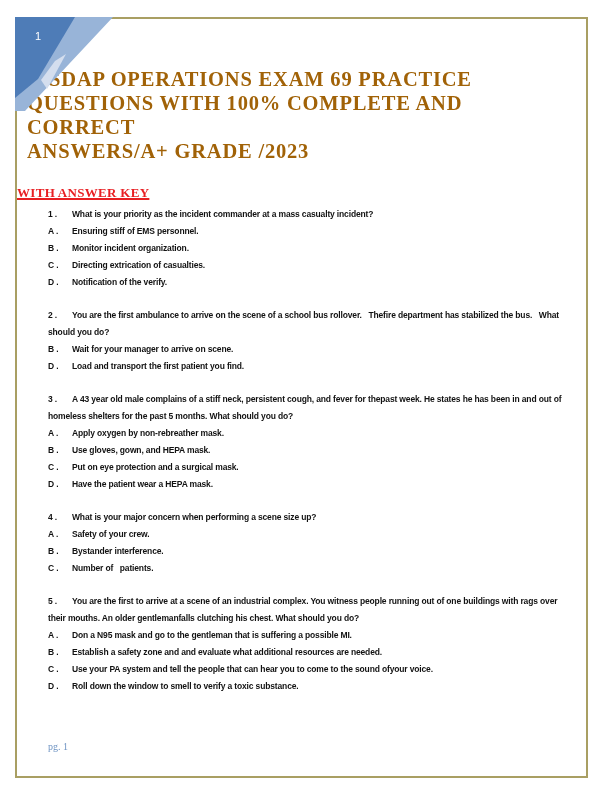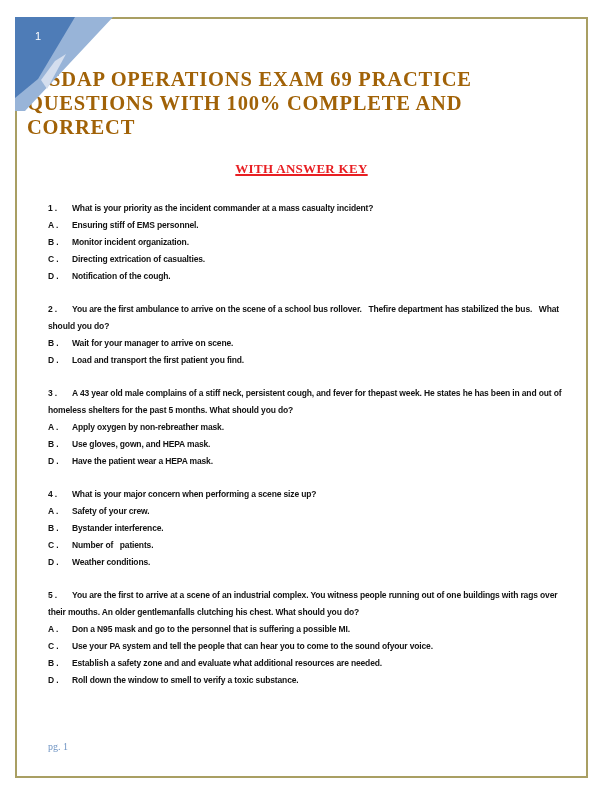--- a/index.html
+++ b/index.html
@@ -12,27 +12,27 @@
     box-sizing:border-box;border:2px solid #a99f63;background:#ffffff;
   }
   .corner-banner{position:absolute;left:-2px;top:-2px;width:125px;height:96px;}
   .title{
     margin:48px 10px 0 10px;text-align:left;
     font-family:"Liberation Serif","DejaVu Serif",serif;
     font-weight:bold;font-size:20.5px;line-height:24px;letter-spacing:0.8px;
     color:#a16207;
   }
   .subtitle{
-    margin-top:22px;text-align:center;
+    margin-top:22px;text-align:left;
     font-family:"Liberation Serif","DejaVu Serif",serif;
     font-weight:bold;font-size:13px;letter-spacing:0.3px;
     color:#e81f23;text-decoration:underline;text-decoration-thickness:1.5px;
   }
   .questions{
-    margin-top:23px;padding-left:31px;padding-right:14px;
+    margin-top:5px;padding-left:31px;padding-right:14px;
     font-size:8.5px;font-weight:bold;color:#121212;letter-spacing:-0.15px;
     line-height:17px;
   }
   .qblock{margin-bottom:16px;}
   .lbl{display:inline-block;width:24px;white-space:pre;}
   .qtext,.otext{white-space:pre-wrap;}
   .orow{display:block;}
   .footer{
     position:absolute;left:31px;bottom:24px;
     font-family:"Liberation Serif","DejaVu Serif",serif;
@@ -47,60 +47,61 @@
   <svg class="corner-banner" viewBox="0 0 125 96" xmlns="http://www.w3.org/2000/svg" aria-hidden="true">
     <polygon points="58,0 98,0 10,94 0,94 0,80 22,62" fill="#98b4d8"></polygon>
     <polygon points="40,44 51,37 32,72 26,63" fill="#d4deee"></polygon>
     <polygon points="0,0 60,0 23,62 0,81" fill="#4e7cb7"></polygon>
     <text x="20" y="23" fill="#ffffff" font-size="11" font-family="Liberation Sans, DejaVu Sans, sans-serif">1</text>
   </svg>
 
   <div class="title">
     <div>FISDAP OPERATIONS EXAM 69 PRACTICE</div>
     <div>QUESTIONS WITH 100% COMPLETE AND CORRECT</div>
+    <div>ANSWERS/A+ GRADE /2023</div>
   </div>
 
   <div class="subtitle">WITH ANSWER KEY</div>
 
   <div class="questions">
 
     <div class="qblock">
       <div><span class="lbl">1 .</span><span class="qtext">What is your priority as the incident commander at a mass casualty incident?</span></div>
       <div class="orow"><span class="lbl">A .</span><span class="otext">Ensuring stiff of EMS personnel.</span></div>
       <div class="orow"><span class="lbl">B .</span><span class="otext">Monitor incident organization.</span></div>
       <div class="orow"><span class="lbl">C .</span><span class="otext">Directing extrication of casualties.</span></div>
-      <div class="orow"><span class="lbl">D .</span><span class="otext">Notification of the cough.</span></div>
+      <div class="orow"><span class="lbl">D .</span><span class="otext">Notification of the verify.</span></div>
     </div>
 
     <div class="qblock">
       <div><span class="lbl">2 .</span><span class="qtext">You are the first ambulance to arrive on the scene of a school bus rollover.   Thefire department has stabilized the bus.   What should you do?</span></div>
       <div class="orow"><span class="lbl">B .</span><span class="otext">Wait for your manager to arrive on scene.</span></div>
       <div class="orow"><span class="lbl">D .</span><span class="otext">Load and transport the first patient you find.</span></div>
     </div>
 
     <div class="qblock">
       <div><span class="lbl">3 .</span><span class="qtext">A 43 year old male complains of a stiff neck, persistent cough, and fever for thepast week. He states he has been in and out of homeless shelters for the past 5 months. What should you do?</span></div>
       <div class="orow"><span class="lbl">A .</span><span class="otext">Apply oxygen by non-rebreather mask.</span></div>
       <div class="orow"><span class="lbl">B .</span><span class="otext">Use gloves, gown, and HEPA mask.</span></div>
+      <div class="orow"><span class="lbl">C .</span><span class="otext">Put on eye protection and a surgical mask.</span></div>
       <div class="orow"><span class="lbl">D .</span><span class="otext">Have the patient wear a HEPA mask.</span></div>
     </div>
 
     <div class="qblock">
       <div><span class="lbl">4 .</span><span class="qtext">What is your major concern when performing a scene size up?</span></div>
       <div class="orow"><span class="lbl">A .</span><span class="otext">Safety of your crew.</span></div>
       <div class="orow"><span class="lbl">B .</span><span class="otext">Bystander interference.</span></div>
       <div class="orow"><span class="lbl">C .</span><span class="otext">Number of   patients.</span></div>
-      <div class="orow"><span class="lbl">D .</span><span class="otext">Weather conditions.</span></div>
     </div>
 
     <div class="qblock">
       <div><span class="lbl">5 .</span><span class="qtext">You are the first to arrive at a scene of an industrial complex. You witness people running out of one buildings with rags over their mouths. An older gentlemanfalls clutching his chest. What should you do?</span></div>
-      <div class="orow"><span class="lbl">A .</span><span class="otext">Don a N95 mask and go to the personnel that is suffering a possible MI.</span></div>
+      <div class="orow"><span class="lbl">A .</span><span class="otext">Don a N95 mask and go to the gentleman that is suffering a possible MI.</span></div>
+      <div class="orow"><span class="lbl">B .</span><span class="otext">Establish a safety zone and and evaluate what additional resources are needed.</span></div>
       <div class="orow"><span class="lbl">C .</span><span class="otext">Use your PA system and tell the people that can hear you to come to the sound ofyour voice.</span></div>
-      <div class="orow"><span class="lbl">B .</span><span class="otext">Establish a safety zone and and evaluate what additional resources are needed.</span></div>
       <div class="orow"><span class="lbl">D .</span><span class="otext">Roll down the window to smell to verify a toxic substance.</span></div>
     </div>
 
   </div>
 
   <div class="footer">pg. 1</div>
 
 </div>
 
 </body></html>

